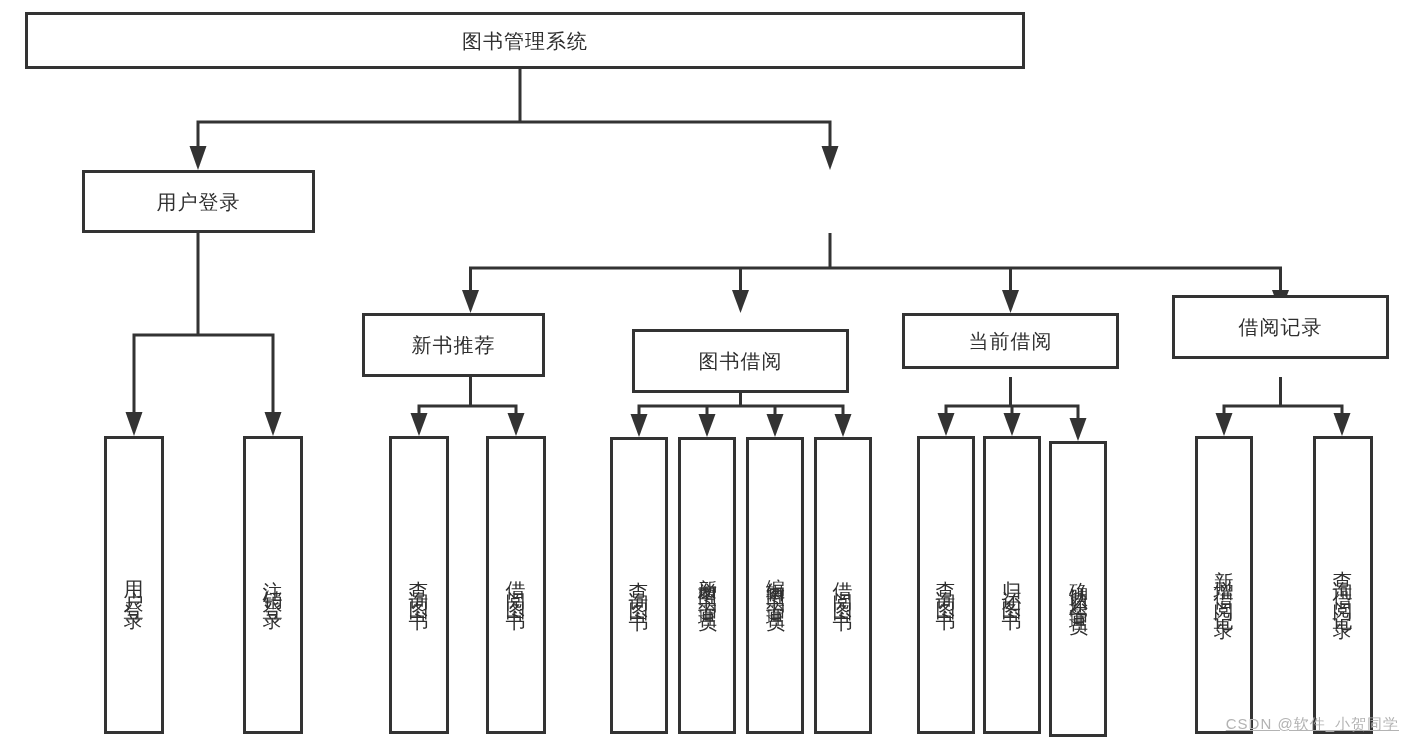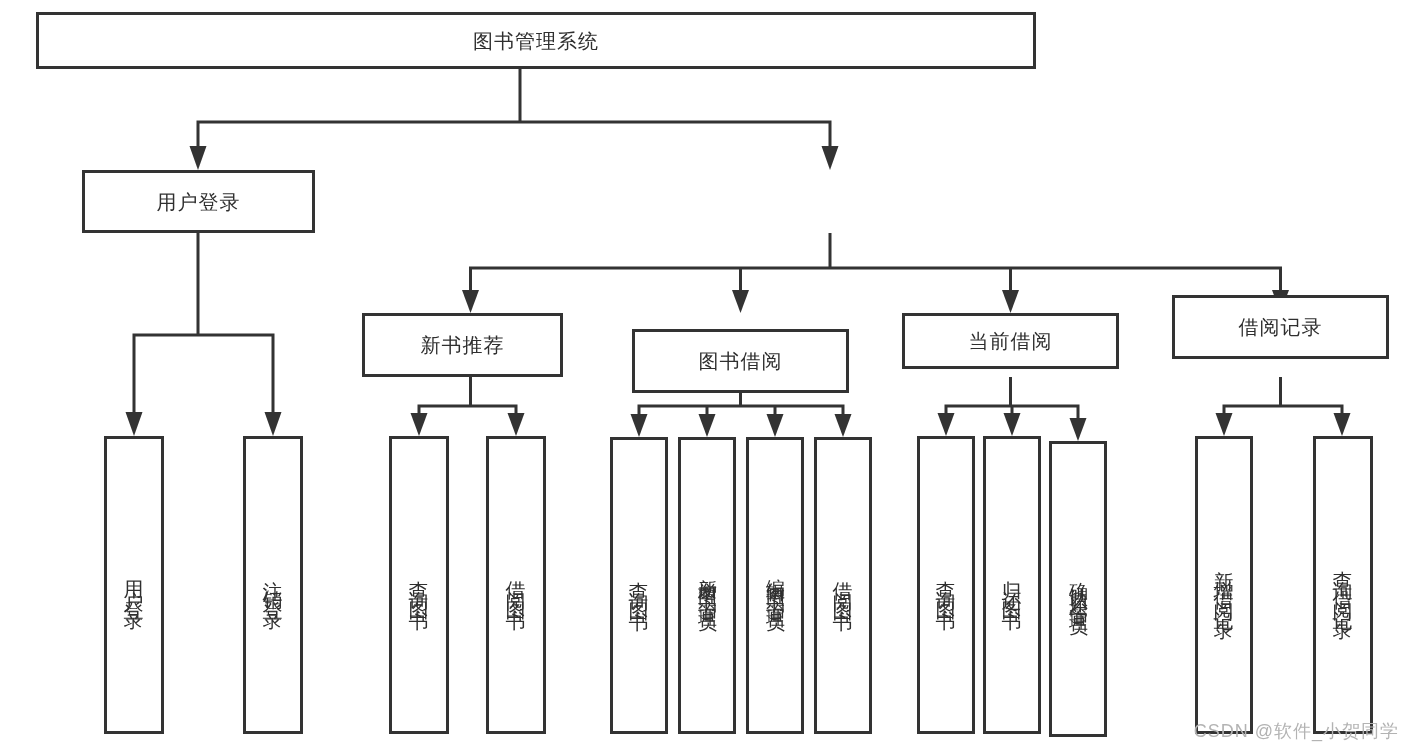--- a/index.html
+++ b/index.html
@@ -41,25 +41,26 @@
     letter-spacing: 10px;
     white-space: nowrap;
   }
   .vnode.tight span {
     letter-spacing: 5px;
     font-size: 19px;
   }
   .watermark {
     position: absolute;
     right: 6px;
-    bottom: 4px;
-    font-size: 18px;
+    bottom: 13px;
+    font-size: 15px;
     color: var(--watermark);
     letter-spacing: 1px;
     white-space: nowrap;
+    text-decoration: underline;
   }
 </style>
 </head>
 <body style="--line: #333333; --text: #2f2f2f; --watermark: #b3b3b3;">
 
 <div class="canvas">
 
   <svg class="wires" viewBox="0 0 1405 747">
     <g style="stroke:var(--line);stroke-width:3;fill:none">
 
@@ -93,29 +94,29 @@
       <polygon points="766.5,414 783.5,414 775,437"></polygon>
       <polygon points="834.5,414 851.5,414 843,437"></polygon>
       <polygon points="937.5,413 954.5,413 946,436"></polygon>
       <polygon points="1003.5,413 1020.5,413 1012,436"></polygon>
       <polygon points="1069.5,418 1086.5,418 1078,441"></polygon>
       <polygon points="1215.5,413 1232.5,413 1224,436"></polygon>
       <polygon points="1333.5,413 1350.5,413 1342,436"></polygon>
     </g>
   </svg>
 
-  <div class="node" style="left:36px;top:12px;width:1000px;height:57px">
+  <div class="node" style="left:25px;top:12px;width:1000px;height:57px">
     <span>图书管理系统</span>
   </div>
 
   <div class="node" style="left:82px;top:170px;width:233px;height:63px">
     <span>用户登录</span>
   </div>
 
-  <div class="node" style="left:362px;top:313px;width:201px;height:64px">
+  <div class="node" style="left:362px;top:313px;width:183px;height:64px">
     <span>新书推荐</span>
   </div>
   <div class="node" style="left:632px;top:329px;width:217px;height:64px">
     <span>图书借阅</span>
   </div>
   <div class="node" style="left:902px;top:313px;width:217px;height:56px">
     <span>当前借阅</span>
   </div>
   <div class="node" style="left:1172px;top:295px;width:217px;height:64px">
     <span>借阅记录</span>

